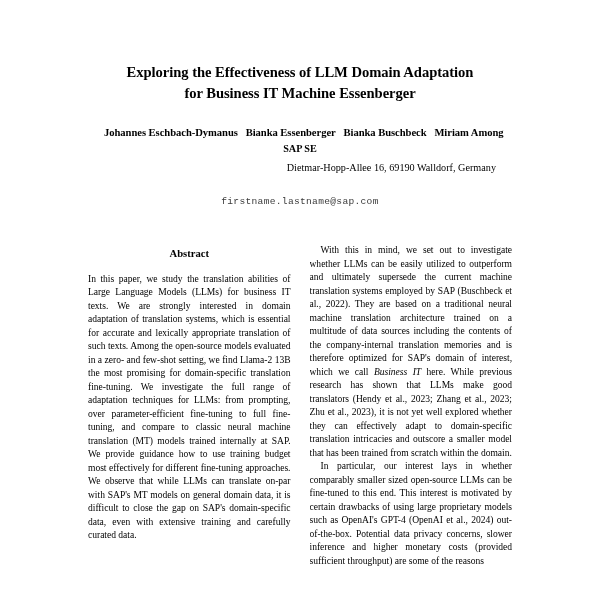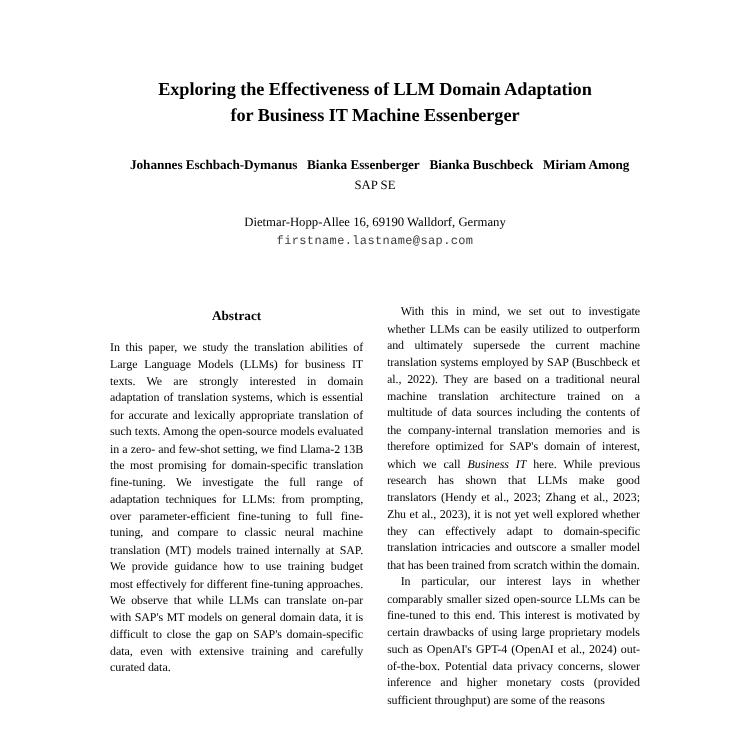--- a/index.html
+++ b/index.html
@@ -55,33 +55,35 @@
     white-space: nowrap;
   }
   .authors .author + .author::before {
     content: "\00a0\00a0\00a0";
   }
 
   .affiliation {
     font-size: 10.2px;
     line-height: 1.3;
     margin-top: 1px;
+    font-weight: bold;
   }
 
   .address {
     font-size: 10.2px;
     line-height: 1.35;
-    margin-top: 17px;
+    margin-top: 6px;
+    text-align: right;
   }
 
   .email {
     font-family: "Liberation Mono", "DejaVu Sans Mono", monospace;
     font-size: 9.6px;
     line-height: 1.35;
-    margin-top: 1px;
+    margin-top: 21px;
     letter-spacing: 0.3px;
     color: #3a3a3a;
   }
 
   
   .columns {
     position: absolute;
     left: 88px;
     right: 88px;
     top: 243px;

